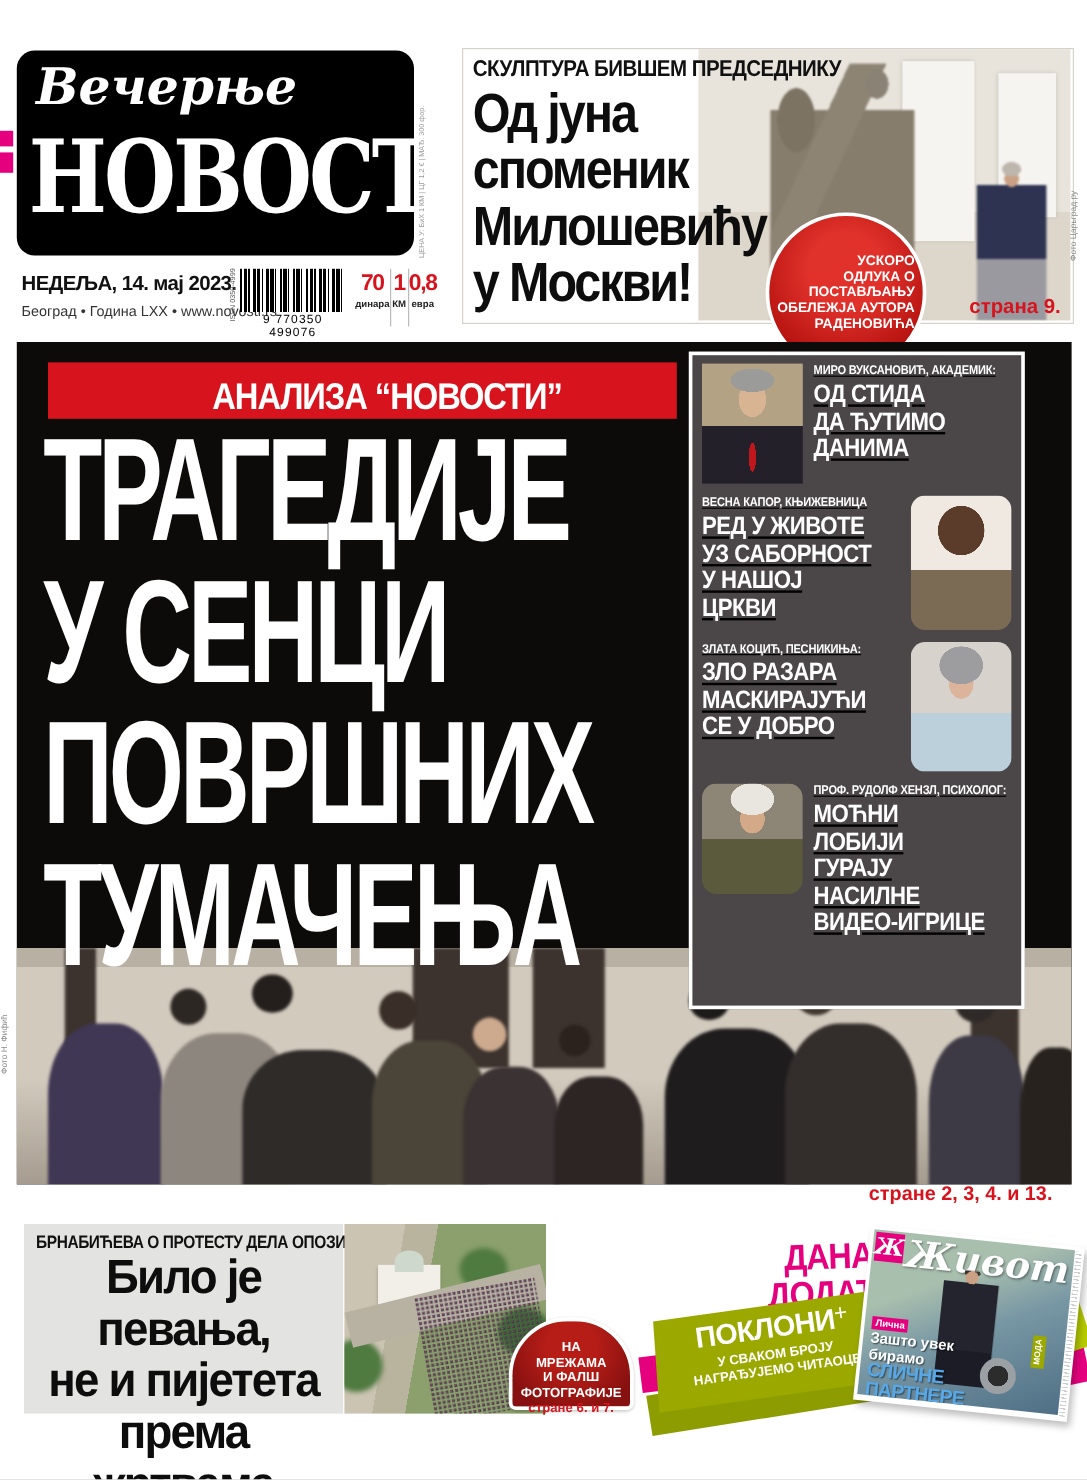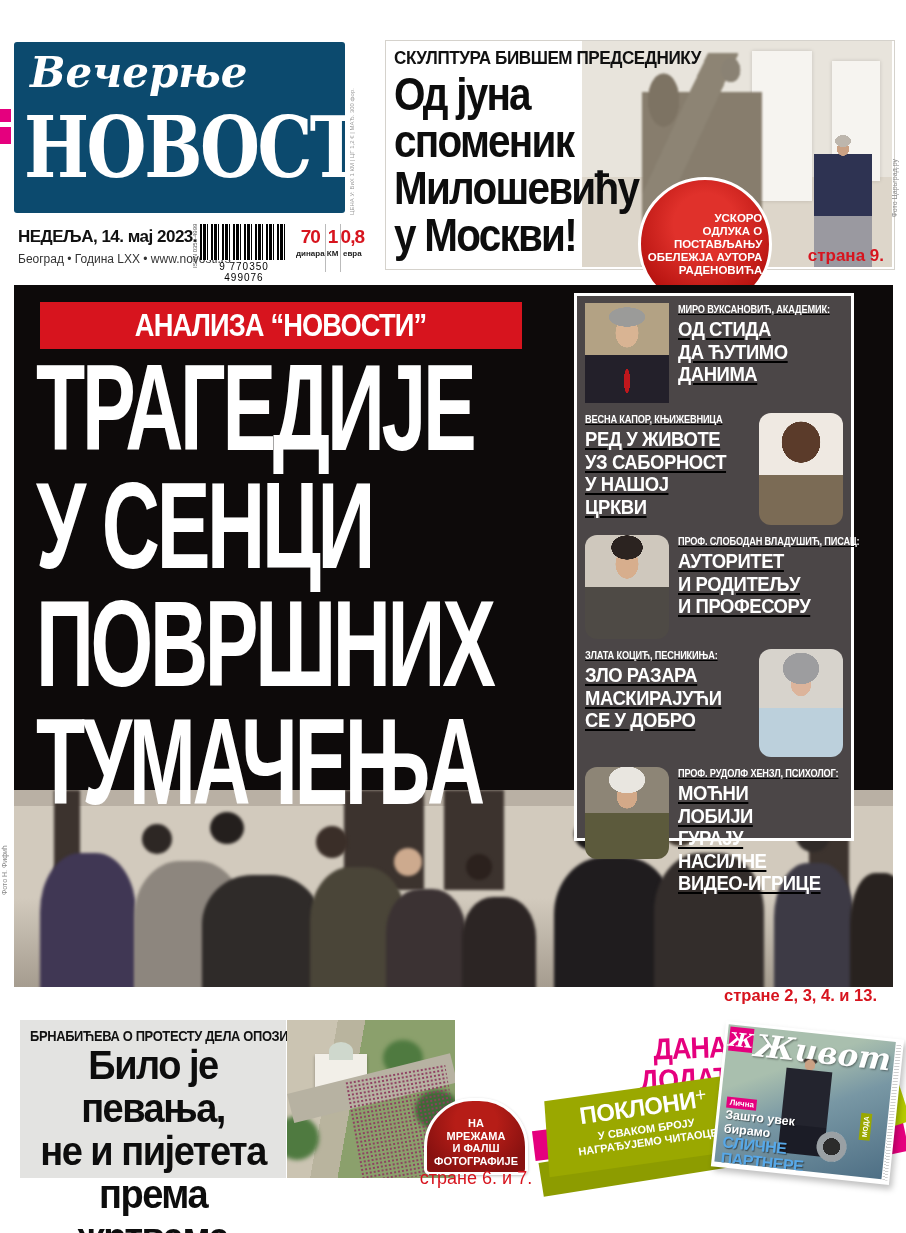--- a/index.html
+++ b/index.html
@@ -2,21 +2,21 @@
 <html><head>
 <meta charset="utf-8">
 <style>
   html,body{margin:0;padding:0;background:#fff;}
   #page{position:relative;width:906px;height:1233px;background:#fff;overflow:hidden;
         font-family:"Liberation Sans",sans-serif;}
   .abs{position:absolute;}
   .preline{white-space:pre-line;}
 
   
-  #logo-box{left:14px;top:42px;width:331px;height:171px;background:#0c4a6e;border-radius:3px;}
+  #logo-box{left:14px;top:42px;width:331px;height:171px;background:#000000;border-radius:15px;}
   #logo-script{left:16px;top:6px;color:#fff;font-family:"DejaVu Serif",serif;
                font-style:italic;font-weight:bold;font-size:42px;}
   #logo-main{left:10px;top:56px;color:#fff;font-family:"DejaVu Serif",serif;
              font-weight:bold;font-size:84px;letter-spacing:-3px;transform:scaleX(.82);transform-origin:left top;}
   .reg-mark{left:0;width:11px;background:#e5007e;}
   #reg1{top:109px;height:13px;}
   #reg2{top:127px;height:17px;}
   #side-note{left:349px;top:215px;width:10px;color:#9a9a9a;font-size:6px;
              transform:rotate(-90deg);transform-origin:left top;white-space:nowrap;}
   #date-line{left:18px;top:227px;font-weight:bold;font-size:17px;color:#111;letter-spacing:-.5px;}
@@ -53,21 +53,21 @@
   #ts-badge{left:252px;top:136px;width:128px;height:128px;border-radius:50%;
             background:radial-gradient(circle at 50% 35%,#e0312b 0 30%,#b5120f 75%);
             border:3px solid #fff;display:flex;align-items:center;justify-content:center;
             text-align:right;color:#fff;font-weight:bold;font-size:11.5px;line-height:13px;}
   #ts-credit{right:3px;top:118px;color:#8a8a8a;font-size:7px;transform:rotate(-90deg);transform-origin:right top;white-space:nowrap;}
   #ts-page{right:10px;bottom:3px;color:#d7141e;font-weight:bold;font-size:17px;}
 
   
   #main-box{left:14px;top:285px;width:879px;height:702px;background:#0d0a0a;overflow:hidden;}
   #banner{left:26px;top:17px;width:482px;height:47px;background:#d7141e;
-          display:flex;align-items:center;justify-content:center;}
+          display:flex;align-items:flex-end;justify-content:center;padding-left:42px;}
   #banner span{color:#fff;font-weight:bold;font-size:31px;letter-spacing:-1px;transform:scaleX(.88);}
   #main-head{left:22px;top:64px;color:#fff;font-weight:bold;font-size:122px;line-height:118px;
              letter-spacing:-5px;transform:scaleX(.66);transform-origin:left top;z-index:5;}
   #main-badge{left:411px;top:178px;width:150px;height:150px;border-radius:50%;z-index:6;
               background:radial-gradient(circle at 50% 35%,#dd2c27 0 25%,#b5120f 78%);
               border:4px solid #fff;display:flex;align-items:center;justify-content:center;
               text-align:center;color:#fff;font-weight:bold;font-size:14.5px;line-height:16.5px;}
 
   
   #panel{left:560px;top:8px;width:274px;height:542px;background:#4b4647;border:3px solid #fff;z-index:7;
@@ -127,21 +127,21 @@
   #plaza{left:0;top:74px;width:168px;height:30px;background:#b7b2a2;transform:rotate(-14deg);transform-origin:left top;}
   #crowd2{left:66px;top:52px;width:102px;height:106px;transform:rotate(-10deg);
           background:radial-gradient(circle, rgba(141,61,96,.95) 0 .8px, rgba(52,48,73,.9) .8px 1.5px, transparent 1.5px);
           background-size:4px 4px;filter:blur(.4px);}
   .tree{position:absolute;border-radius:50%;background:#4f7a40;filter:blur(2px);}
   #bl-badge{left:424px;top:1098px;width:98px;height:66px;border-radius:49px 49px 6px 6px;
             background:radial-gradient(circle at 50% 30%,#b61d17 0 30%,#871110 80%);
             border:3px solid #fff;box-shadow:0 1px 3px rgba(0,0,0,.25);
             display:flex;align-items:flex-end;justify-content:center;text-align:center;
             color:#fff;font-weight:bold;font-size:11px;line-height:12.5px;padding-bottom:5px;}
-  #bl-page{left:418px;top:1168px;width:116px;text-align:center;color:#d7141e;font-weight:normal;font-size:18px;}
+  #bl-page{left:418px;top:1168px;width:116px;text-align:center;color:#d7141e;font-weight:bold;font-size:11px;}
 
   
   #promo-title{left:600px;top:1032px;width:200px;text-align:center;color:#e5007e;font-weight:bold;
                font-size:30px;line-height:31px;letter-spacing:-1px;transform:rotate(-2deg) scaleX(.9);}
   .ribbon{position:absolute;}
   #rib-olive-back{left:540px;top:1148px;width:190px;height:34px;background:#8d9c00;transform:rotate(-9deg);}
   #rib-magenta{left:533px;top:1118px;width:214px;height:30px;background:#e5007e;transform:rotate(-7deg);}
   #rib-olive{left:546px;top:1088px;width:190px;height:76px;background:#9aa800;transform:rotate(-8deg) skewX(-4deg);}
   #rib-magenta-r{left:858px;top:1122px;width:48px;height:34px;background:#e5007e;transform:rotate(-12deg);}
   #rib-olive-r{left:852px;top:1090px;width:54px;height:40px;background:#b7cc00;transform:rotate(-18deg);}
@@ -256,29 +256,20 @@
       </div>
       <div class="com-item rev">
         <div class="portrait r" id="p2"></div>
         <div class="com-text">
           <div class="com-kicker">ВЕСНА КАПОР, КЊИЖЕВНИЦА</div>
           <div class="com-quote preline">РЕД У ЖИВОТЕ
 УЗ САБОРНОСТ
 У НАШОЈ ЦРКВИ</div>
         </div>
       </div>
-      <div class="com-item">
-        <div class="portrait r" id="p3"></div>
-        <div class="com-text">
-          <div class="com-kicker">ПРОФ. СЛОБОДАН ВЛАДУШИЋ, ПИСАЦ:</div>
-          <div class="com-quote preline">АУТОРИТЕТ
-И РОДИТЕЉУ
-И ПРОФЕСОРУ</div>
-        </div>
-      </div>
       <div class="com-item rev">
         <div class="portrait r" id="p4"></div>
         <div class="com-text">
           <div class="com-kicker">ЗЛАТА КОЦИЋ, ПЕСНИКИЊА:</div>
           <div class="com-quote preline">ЗЛО РАЗАРА
 МАСКИРАЈУЋИ
 СЕ У ДОБРО</div>
         </div>
       </div>
       <div class="com-item">

